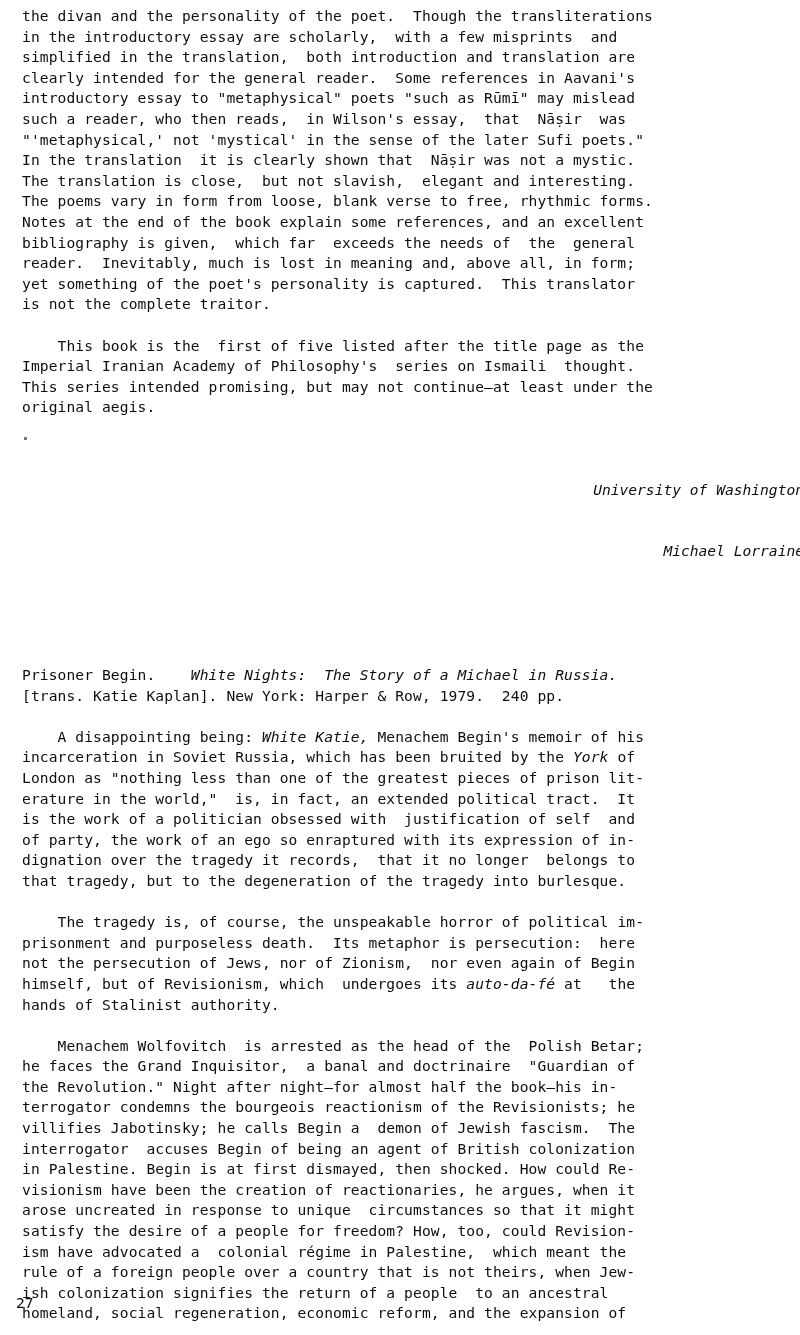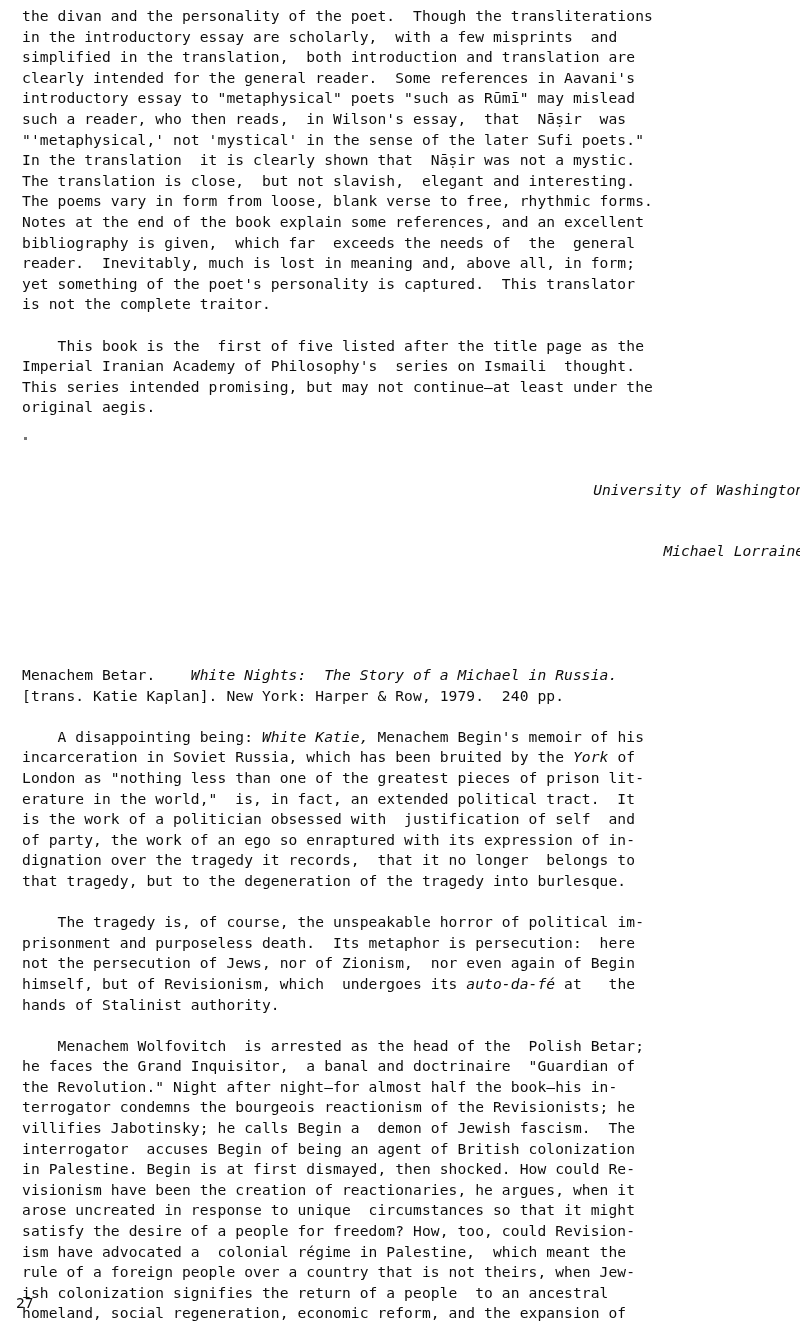--- a/index.html
+++ b/index.html
@@ -120,21 +120,21 @@
       <div>University of Washington</div>
       <div>Michael Lorraine</div>
     </div>
 
     <div class="gap"></div>
     <div class="gap"></div>
 
 
     <div class="gap"></div>
 
-    <p class="entry"><span>Menachem Betar.</span>    <span class="italic">White Nights:  The Story of a Michael in Russia.</span>
+    <p class="entry"><span>Prisoner Begin.</span>    <span class="italic">White Nights:  The Story of a Michael in Russia.</span>
 <span>[trans. Katie Kaplan]. New York: Harper &amp; Row, 1979.  240 pp.</span></p>
 
     <div class="gap"></div>
 
     <p class="para"><span>    A disappointing being: </span><span class="italic">White Katie,</span><span> Menachem Begin's memoir of his
 incarceration in Soviet Russia, which has been bruited by the </span><span class="italic">York</span><span> of
 London as "nothing less than one of the greatest pieces of prison lit-
 erature in the world,"  is, in fact, an extended political tract.  It
 is the work of a politician obsessed with  justification of self  and
 of party, the work of an ego so enraptured with its expression of in-

